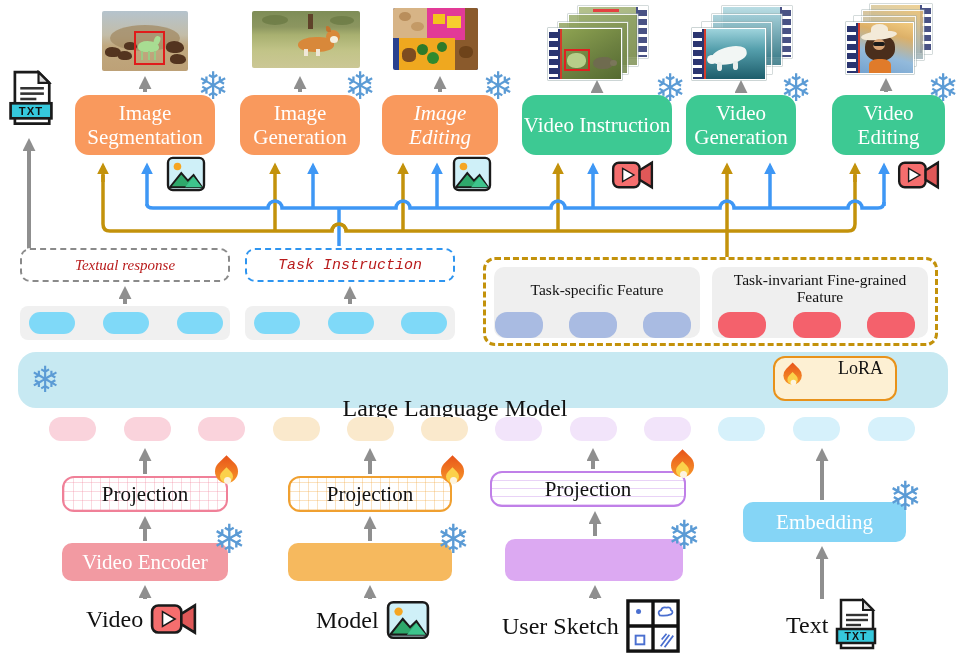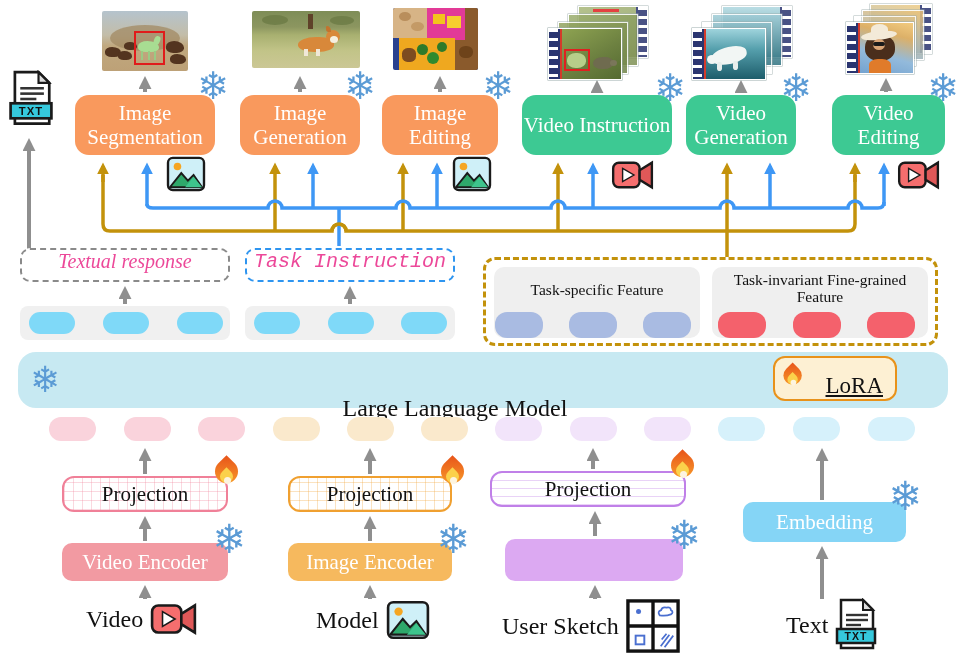--- a/index.html
+++ b/index.html
@@ -23,37 +23,37 @@
   .stack{position:absolute;z-index:3;}
   .frame{position:absolute;border:1.5px solid #fff;box-shadow:0 0 0 .5px #9aa;overflow:hidden;}
   .frame.ghost{opacity:.85;}
   .spL{position:absolute;left:0;top:0;bottom:0;width:9px;
        background:repeating-linear-gradient(180deg,#fff 0 3px,#2A3570 3px 9px);border-right:2px solid #2A3570;background-color:#2A3570;}
   .spR{position:absolute;right:0;top:0;bottom:0;width:9px;
        background:repeating-linear-gradient(180deg,#fff 0 3px,#2A3570 3px 9px);border-left:2px solid #2A3570;background-color:#2A3570;}
   .redline{position:absolute;left:11px;top:0;bottom:0;width:2px;background:#D43A2A;}
 
   
-  .dash{position:absolute;height:34px;border-radius:10px;background:#fff;display:flex;justify-content:center;
-        font-style:italic;font-size:20px;color:#ec4899;z-index:3;}
+  .dash{position:absolute;height:34px;border-radius:10px;background:#fff;display:flex;align-items:center;justify-content:center;
+        font-style:italic;font-size:15px;color:#b91c1c;z-index:3;}
   .dash.gray{border:2.5px dashed #8a8a8a;}
   .dash.blue{border:2.5px dashed #2E95F0;}
   .tray{position:absolute;width:210px;height:34px;background:#F0F0F0;border-radius:8px;z-index:3;}
   .pill{position:absolute;border-radius:12px;z-index:4;}
   .featwrap{position:absolute;left:483px;top:257px;width:455px;height:89px;border:3px dashed #C3920B;border-radius:12px;
             background:#fff;box-sizing:border-box;z-index:3;}
   .featbox{position:absolute;top:267px;height:71px;background:#EFEFEF;border-radius:10px;z-index:3;
            font-size:15.5px;color:#111;text-align:center;line-height:1.12;padding-top:6px;box-sizing:border-box;}
 
   
   .llm{position:absolute;left:18px;top:352px;width:930px;height:56px;background:#C7E9F2;border-radius:18px;z-index:3;}
   .llm-label{position:absolute;left:437px;top:50%;transform:translate(-50%,-50%);font-size:24px;color:#111;white-space:nowrap;margin-top:28px;}
   .lora{position:absolute;left:773px;top:356px;width:124px;height:45px;background:#FDF0D3;border:2.5px solid #E8921A;
-        border-radius:12px;display:flex;align-items:flex-end;justify-content:flex-end;padding-right:12px;box-sizing:border-box;
-        font-size:23px;color:#111;z-index:4;text-decoration:underline;}
+        border-radius:12px;display:flex;align-items:flex-start;justify-content:flex-end;padding-right:12px;box-sizing:border-box;
+        font-size:18px;color:#111;z-index:4;}
 
   
   .proj{position:absolute;height:36px;border-radius:12px;display:flex;align-items:center;justify-content:center;
         font-size:21px;color:#111;z-index:3;box-sizing:border-box;background-color:#fff;}
   .proj.pink{border:2.5px solid #F08098;
      background-image:repeating-linear-gradient(0deg,rgba(240,128,152,.30) 0 1px,transparent 1px 9px),
                       repeating-linear-gradient(90deg,rgba(240,128,152,.30) 0 1px,transparent 1px 9px);}
   .proj.orange{border:2.5px solid #F0A030;
      background-image:repeating-linear-gradient(0deg,rgba(240,160,48,.30) 0 1px,transparent 1px 9px),
                       repeating-linear-gradient(90deg,rgba(240,160,48,.30) 0 1px,transparent 1px 9px);}
@@ -240,21 +240,21 @@
   </div>
 
   <div class="task orange" style="left:75px;top:95px;width:140px;">
     <span>Image Segmentation</span>
     <span class="snow" style="right:-14px;top:-28px;font-size:38px;">❄</span>
   </div>
   <div class="task orange" style="left:240px;top:95px;width:120px;">
     <span>Image Generation</span>
     <span class="snow" style="right:-16px;top:-28px;font-size:38px;">❄</span>
   </div>
-  <div class="task orange" style="left:382px;top:95px;width:116px;">
+  <div class="task orange" style="left:382px;top:95px;width:116px;font-style:italic;">
     <span>Image Editing</span>
     <span class="snow" style="right:-16px;top:-28px;font-size:38px;">❄</span>
   </div>
   <div class="task green" style="left:522px;top:95px;width:150px;">
     <span>Video Instruction</span>
     <span class="snow" style="right:-14px;top:-26px;font-size:38px;">❄</span>
   </div>
   <div class="task green" style="left:686px;top:95px;width:110px;">
     <span>Video Generation</span>
     <span class="snow" style="right:-16px;top:-26px;font-size:38px;">❄</span>
@@ -382,21 +382,20 @@
   <div class="enc" style="left:743px;top:502px;width:163px;height:40px;background:#85D5F6;">
     <span>Embedding</span>
     <span class="snow" style="right:-16px;top:-26px;font-size:40px;">❄</span>
   </div>
 
   <div class="enc" style="left:62px;top:543px;width:166px;background:#F29AA2;">
     <span>Video Encoder</span>
     <span class="snow" style="right:-18px;top:-24px;font-size:40px;">❄</span>
   </div>
   <div class="enc" style="left:288px;top:543px;width:164px;background:#F6B95E;">
-    <span>Image Encoder</span>
     <span class="snow" style="right:-18px;top:-24px;font-size:40px;">❄</span>
   </div>
   <div class="enc" style="left:505px;top:539px;width:178px;height:42px;background:#DCA9F2;">
     <span class="snow" style="right:-18px;top:-24px;font-size:40px;">❄</span>
   </div>
 
   <div class="input-row" style="left:86px;top:600px;">
     <span>Video</span>
     <svg width="48" height="38" viewBox="0 0 46 36">
       <rect x="2" y="5" width="28" height="26" rx="6" fill="#F56E6E" stroke="#1a1a1a" stroke-width="2.5"></rect>

